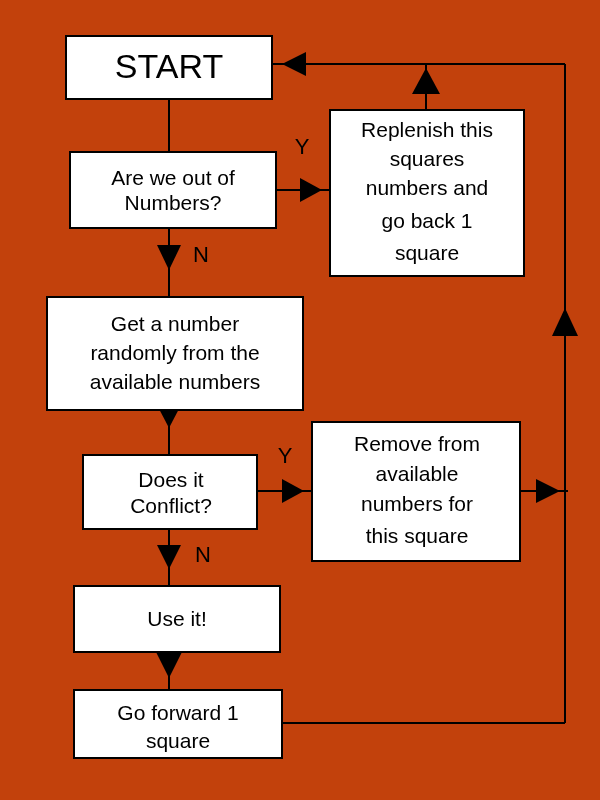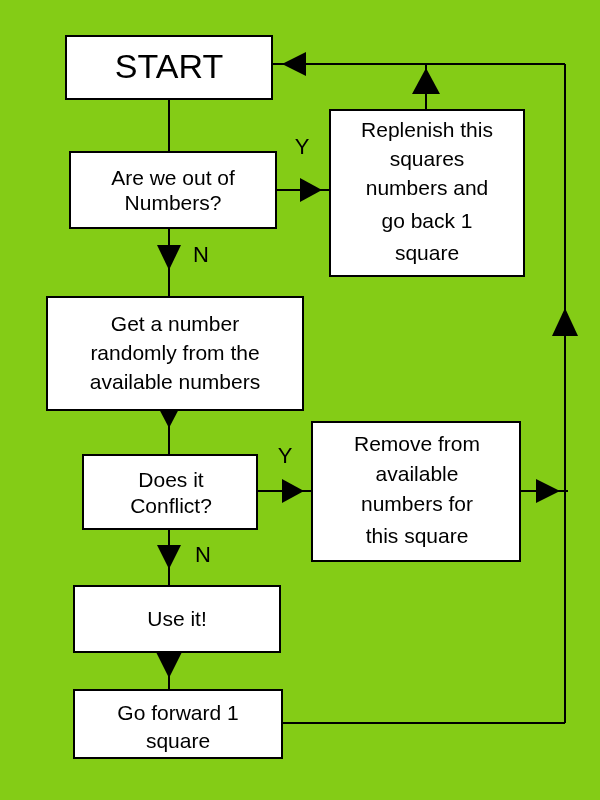--- a/index.html
+++ b/index.html
@@ -10,21 +10,21 @@
   body {
     width: 600px;
     height: 800px;
     overflow: hidden;
     font-family: "Liberation Sans", sans-serif;
   }
   #flowchart-root {
     position: relative;
     width: 600px;
     height: 800px;
-    background: #84cc16;
+    background: #c2410c;
   }
   svg.chart-svg {
     position: absolute;
     top: 0;
     left: 0;
     width: 600px;
     height: 800px;
   }
   .node-rect {
     fill: #ffffff;

